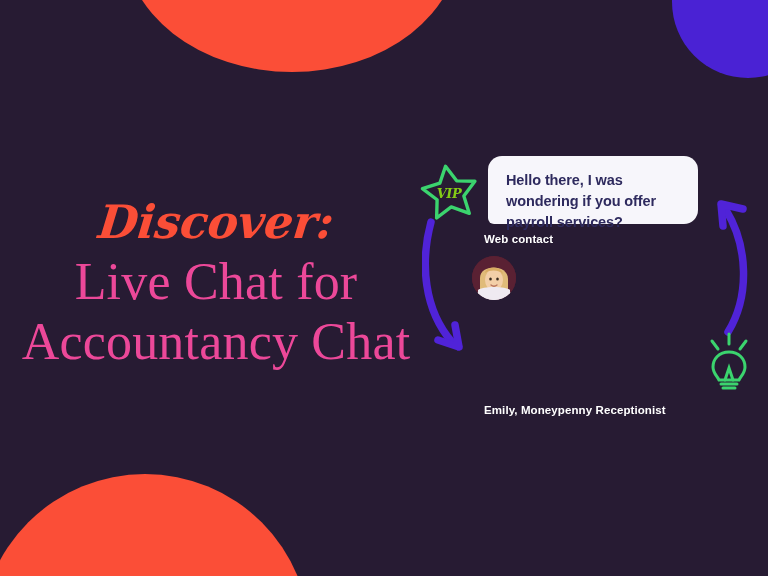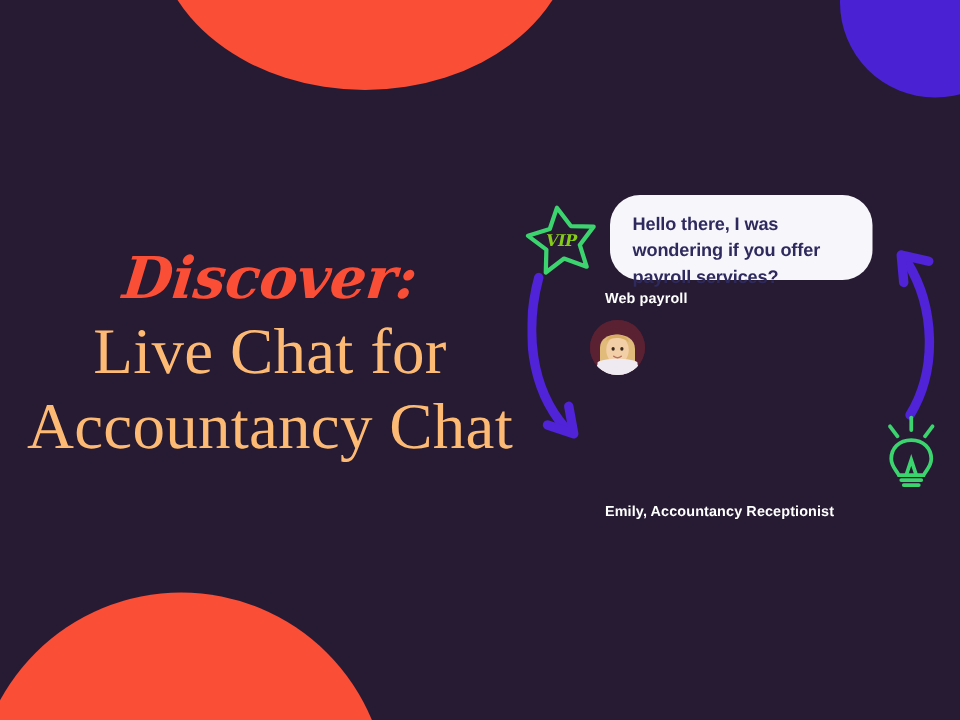--- a/index.html
+++ b/index.html
@@ -53,21 +53,21 @@
     transform: skewX(-6deg);
     display: block;
   }
   #headline-main {
     display: block;
     margin-top: 4px;
     font-family: "Liberation Serif", serif;
     font-weight: 400;
     font-size: 52px;
     line-height: 60px;
-    color: #fdba74;
+    color: #ec4899;
     letter-spacing: 0.2px;
   }
   #headline-main .line { display: block; white-space: nowrap; }
 
   
   .bubble {
     position: absolute;
     background: #f7f6fb;
     color: #2e2a5e;
     font-size: 14.5px;
@@ -76,21 +76,20 @@
     letter-spacing: -0.1px;
     padding: 14px 18px 14px 18px;
     border-radius: 14px 14px 14px 6px;
     box-sizing: border-box;
   }
   #bubble-visitor {
     left: 488px;
     top: 156px;
     width: 210px;
     height: 68px;
-    border-radius: 24px;
   }
   #bubble-agent {
     left: 488px;
     top: 296px;
     width: 210px;
     height: 96px;
     border-radius: 14px 14px 14px 14px;
     padding-top: 12px;
   }
 
@@ -212,31 +211,31 @@
         <line x1="21" y1="54" x2="37" y2="54"></line>
         <line x1="23" y1="58" x2="35" y2="58"></line>
         <path d="M25 50 L29 38 L33 50"></path>
       </g>
     </svg>
   </div>
 
   <div class="bubble" id="bubble-visitor">
     <span>Hello there, I was wondering if you offer payroll services?</span>
   </div>
-  <div class="caption" id="caption-visitor">Web payroll</div>
+  <div class="caption" id="caption-visitor">Web contact</div>
 
   <div id="avatar">
     <svg width="44" height="44" viewBox="0 0 44 44">
       <rect width="44" height="44" fill="#5a2133"></rect>
       <ellipse cx="22" cy="44" rx="19" ry="15" fill="#f3f1f4"></ellipse>
       <path d="M8 22 C8 8 36 8 36 23 L36 34 L8 34 Z" fill="#e0bb79"></path>
       <ellipse cx="22" cy="24" rx="9" ry="11" fill="#f3cfa8"></ellipse>
       <path d="M13 17 C14 10 30 10 31 18 C28 14 18 13 13 17 Z" fill="#d9ac63"></path>
       <ellipse cx="18.5" cy="23" rx="1.3" ry="1.5" fill="#3a2a1d"></ellipse>
       <ellipse cx="25.5" cy="23" rx="1.3" ry="1.5" fill="#3a2a1d"></ellipse>
       <path d="M19 29 Q22 31.5 25 29" stroke="#b8745e" stroke-width="1.3" fill="none" stroke-linecap="round"></path>
       <path d="M6 34 C10 30 34 30 38 34 L38 44 L6 44 Z" fill="#efeaf1"></path>
     </svg>
   </div>
 
-  <div class="caption" id="caption-agent">Emily, Accountancy Receptionist</div>
+  <div class="caption" id="caption-agent">Emily, Moneypenny Receptionist</div>
 
 </div>
 
 </body></html>

